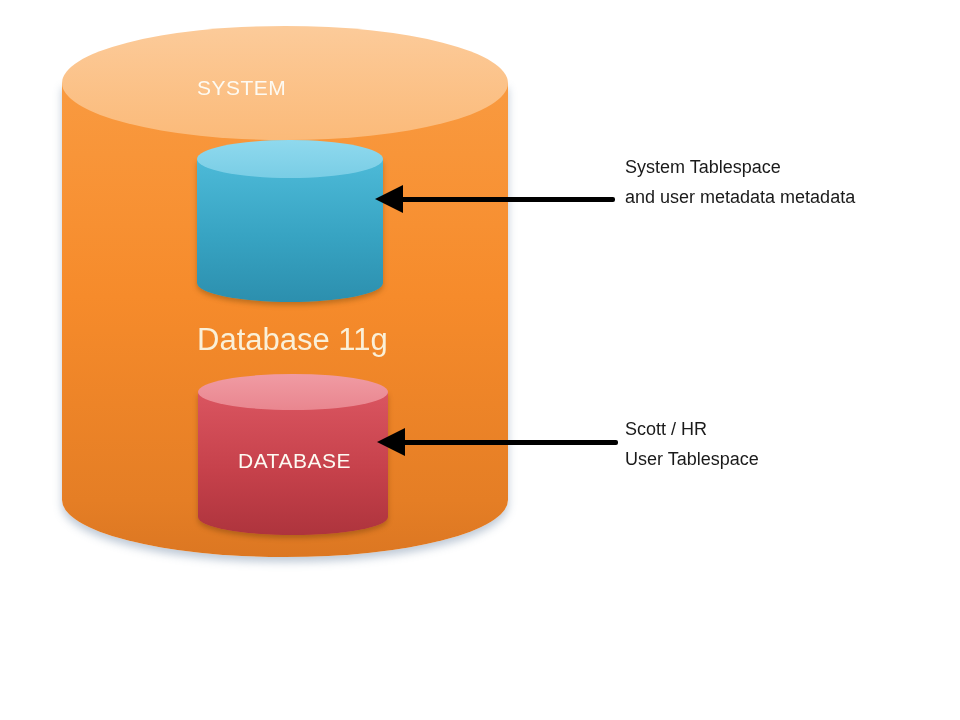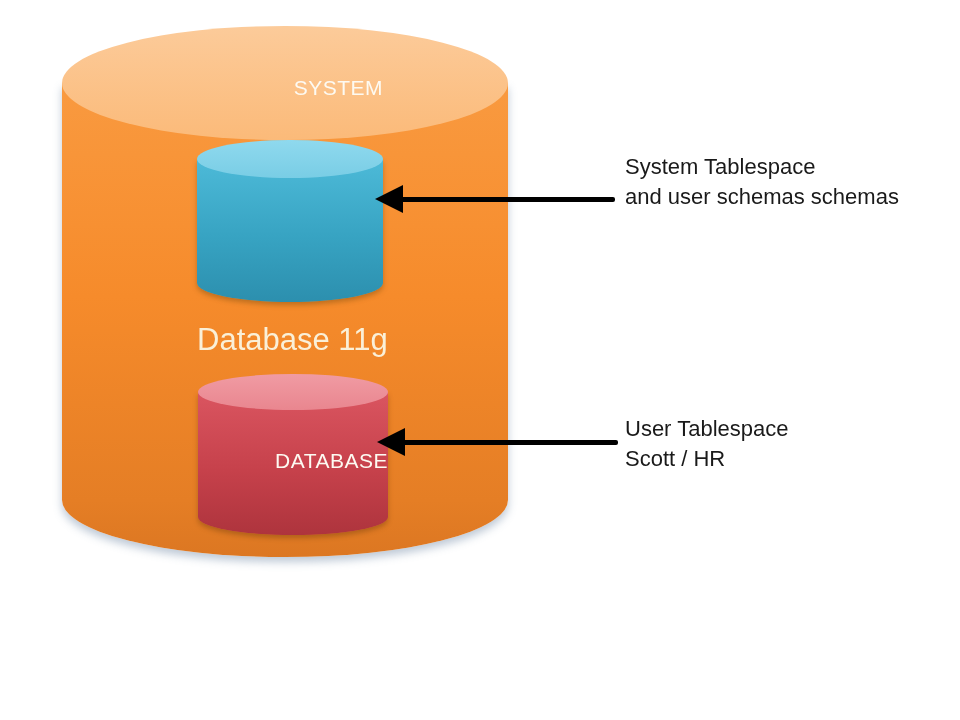--- a/index.html
+++ b/index.html
@@ -58,22 +58,22 @@
     border-radius: 0 0 50% 50% / 0 0 18px 18px;
     box-shadow: 0 3px 5px rgba(90, 50, 10, 0.35);
   }
   .cyl.database .cyl-top {
     height: 36px;
     background: linear-gradient(180deg, #f09ba3 0%, #e9868f 100%);
   }
   
   .cyl-label {
     position: absolute;
-    left: 16px; right: 0;
-    text-align: right;
+    left: 0; right: 0;
+    text-align: left;
     color: #fdfaf2;
     font-size: 21px;
     letter-spacing: 0.5px;
   }
   .cyl.system .cyl-label { top: 216px; margin-top: -140px; top: 76px; }
   .cyl.database .cyl-label { top: 75px; margin-left: 40px; }
   
   .db-title {
     position: absolute;
     left: 197px;
@@ -101,21 +101,21 @@
   .arrow.system-arrow .arrow-head { left: 0; top: 0; }
   .arrow.system-arrow .arrow-line { left: 24px; top: 12px; width: 216px; }
   .arrow.user-arrow { left: 377px; top: 428px; }
   .arrow.user-arrow .arrow-head { left: 0; top: 0; }
   .arrow.user-arrow .arrow-line { left: 24px; top: 12px; width: 217px; }
   
   .annotation {
     position: absolute;
     left: 625px;
     color: #1a1a1a;
-    font-size: 22px;
+    font-size: 18px;
     line-height: 30px;
     white-space: nowrap;
   }
   .annotation.system-note { top: 152px; }
   .annotation.user-note { top: 414px; }
 </style>
 </head>
 <body>
 
 <div class="slide">
@@ -144,21 +144,21 @@
     <div class="arrow-line"></div>
   </div>
 
   <div class="arrow user-arrow">
     <div class="arrow-head"></div>
     <div class="arrow-line"></div>
   </div>
 
   <div class="annotation system-note">
     <div class="ann-line">System Tablespace</div>
-    <div class="ann-line">and user schemas schemas</div>
+    <div class="ann-line">and user metadata metadata</div>
   </div>
 
   <div class="annotation user-note">
+    <div class="ann-line">Scott / HR</div>
     <div class="ann-line">User Tablespace</div>
-    <div class="ann-line">Scott / HR</div>
   </div>
 
 </div>
 
 </body></html>

